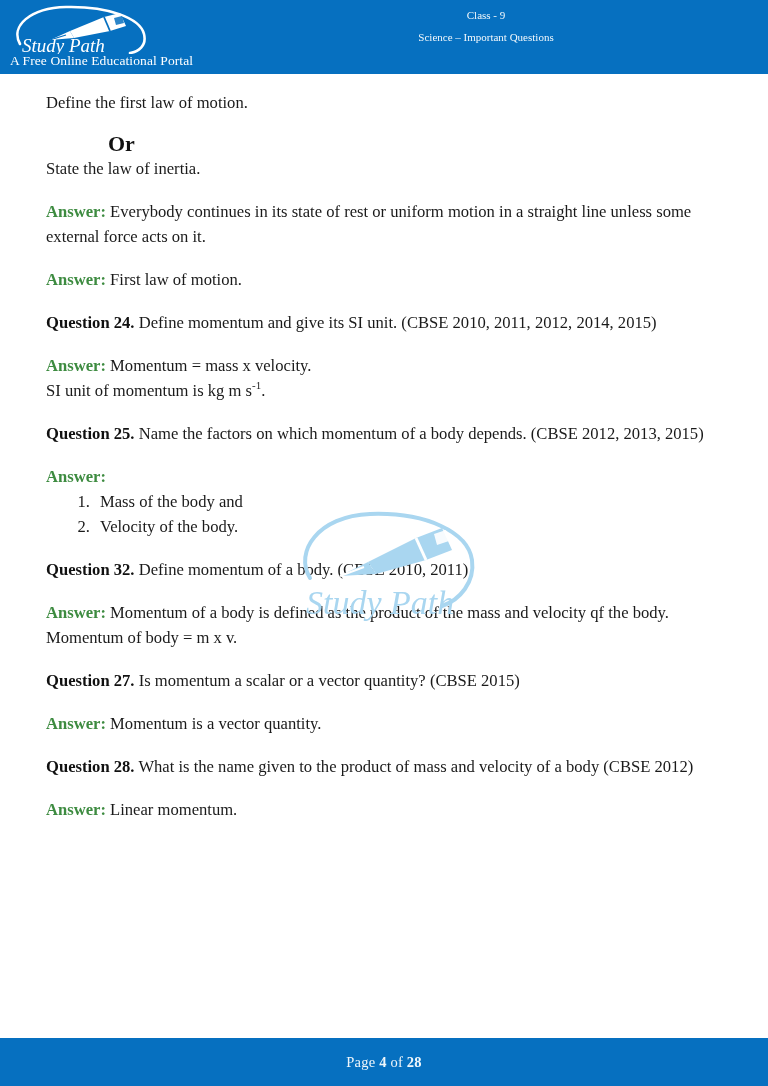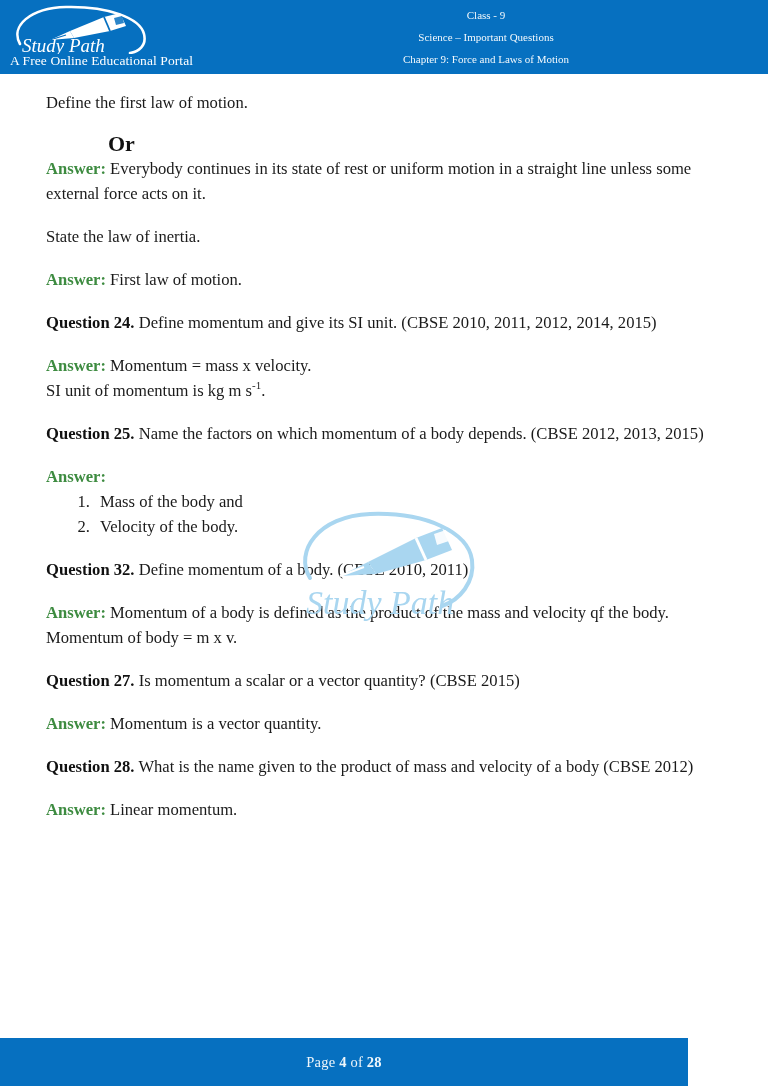--- a/index.html
+++ b/index.html
@@ -130,21 +130,21 @@
     height: 118px;
     pointer-events: none;
     z-index: 5;
   }
 
   
   .page-footer {
     position: absolute;
     left: 0;
     top: 1038px;
-    width: 688px;
+    width: 768px;
     height: 48px;
     background: #0670c0;
     display: flex;
     align-items: center;
     justify-content: center;
   }
   .footer-text {
     color: #eef6fb;
     font-family: "Liberation Serif", serif;
     font-size: 14.5px;
@@ -172,39 +172,38 @@
       <path d="M42 36 L58 31" fill="none" stroke="#0670c0" stroke-width="1.2"></path>
 
       <text x="14" y="48" font-family="Liberation Serif, serif" font-size="19" font-style="italic" fill="#ffffff">Study Path</text>
     </svg>
     <div class="brand-tagline">A Free Online Educational Portal</div>
   </div>
 
   <div class="header-titles">
     <div class="hline">Class - 9</div>
     <div class="hline">Science – Important Questions</div>
-    <div class="hline">Chapter 9: Force and Laws of Motion</div>
   </div>
 </div>
 
 <div class="page-body">
 
   <p class="block tight">
     <span>Define the first law of motion.</span>
   </p>
 
   <p class="or-line">Or</p>
 
   <p class="block">
+    <span>State the law of inertia.</span>
+  </p>
+
+  <p class="block">
     <span class="alabel">Answer:</span>
     <span>Everybody continues in its state of rest or uniform motion in a straight line unless some external force acts on it.</span>
-  </p>
-
-  <p class="block">
-    <span>State the law of inertia.</span>
   </p>
 
 
   <p class="block">
     <span class="alabel">Answer:</span>
     <span>First law of motion.</span>
   </p>
 
   <p class="block">
     <span class="qlabel">Question 24.</span>

